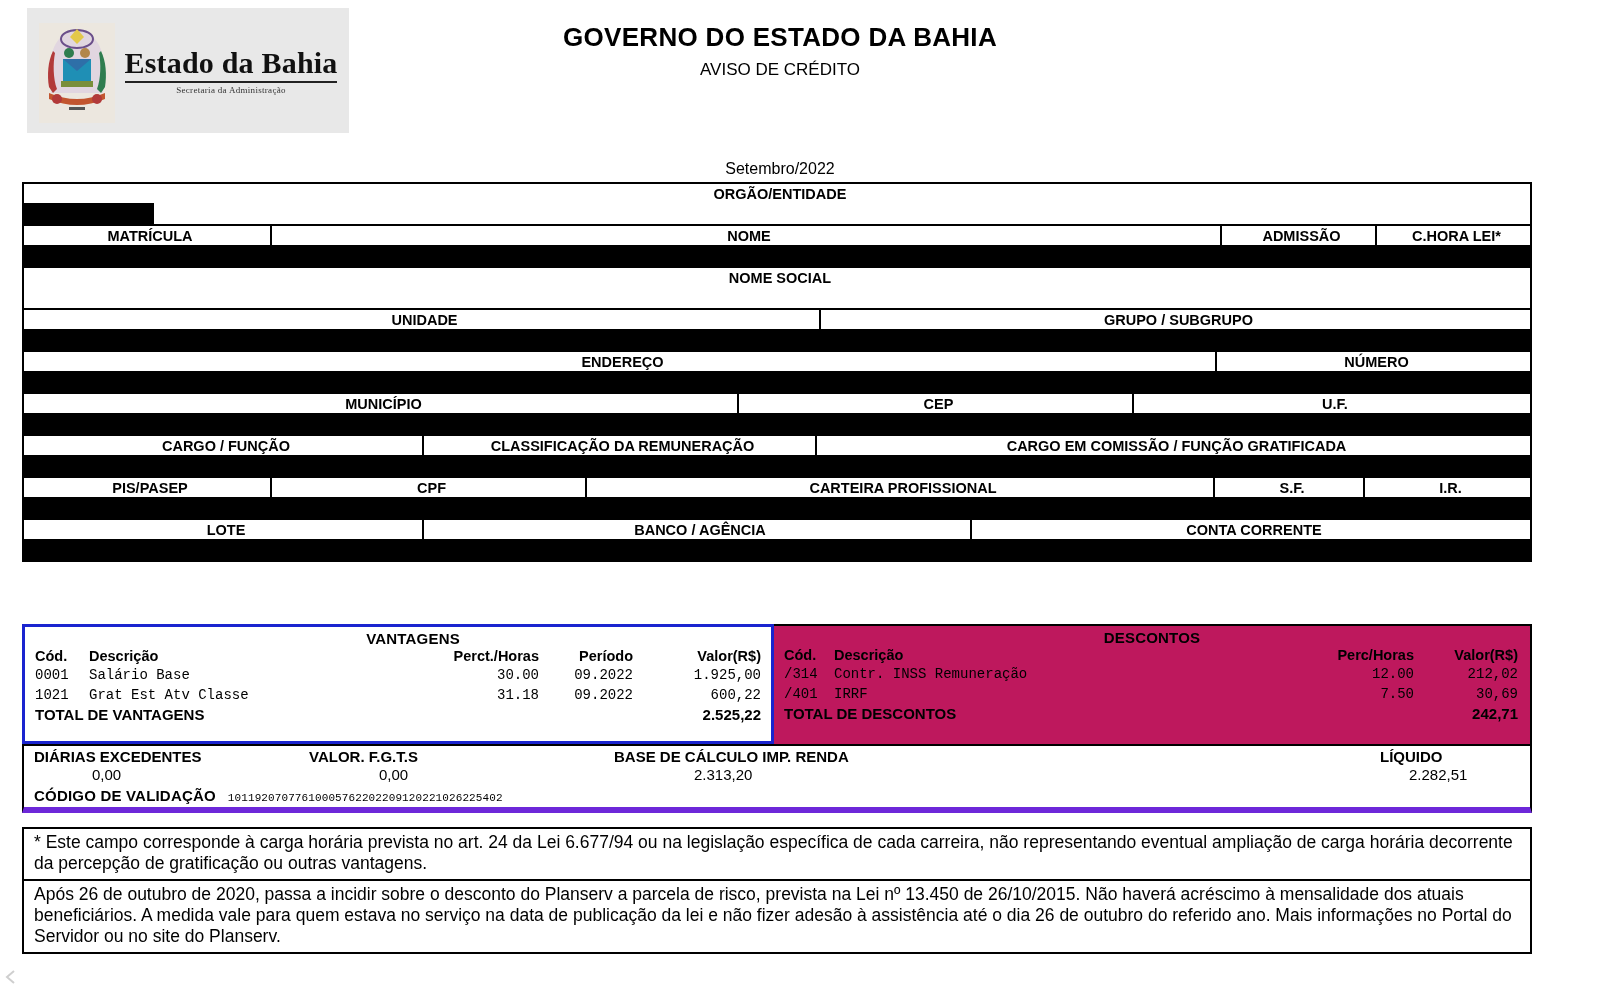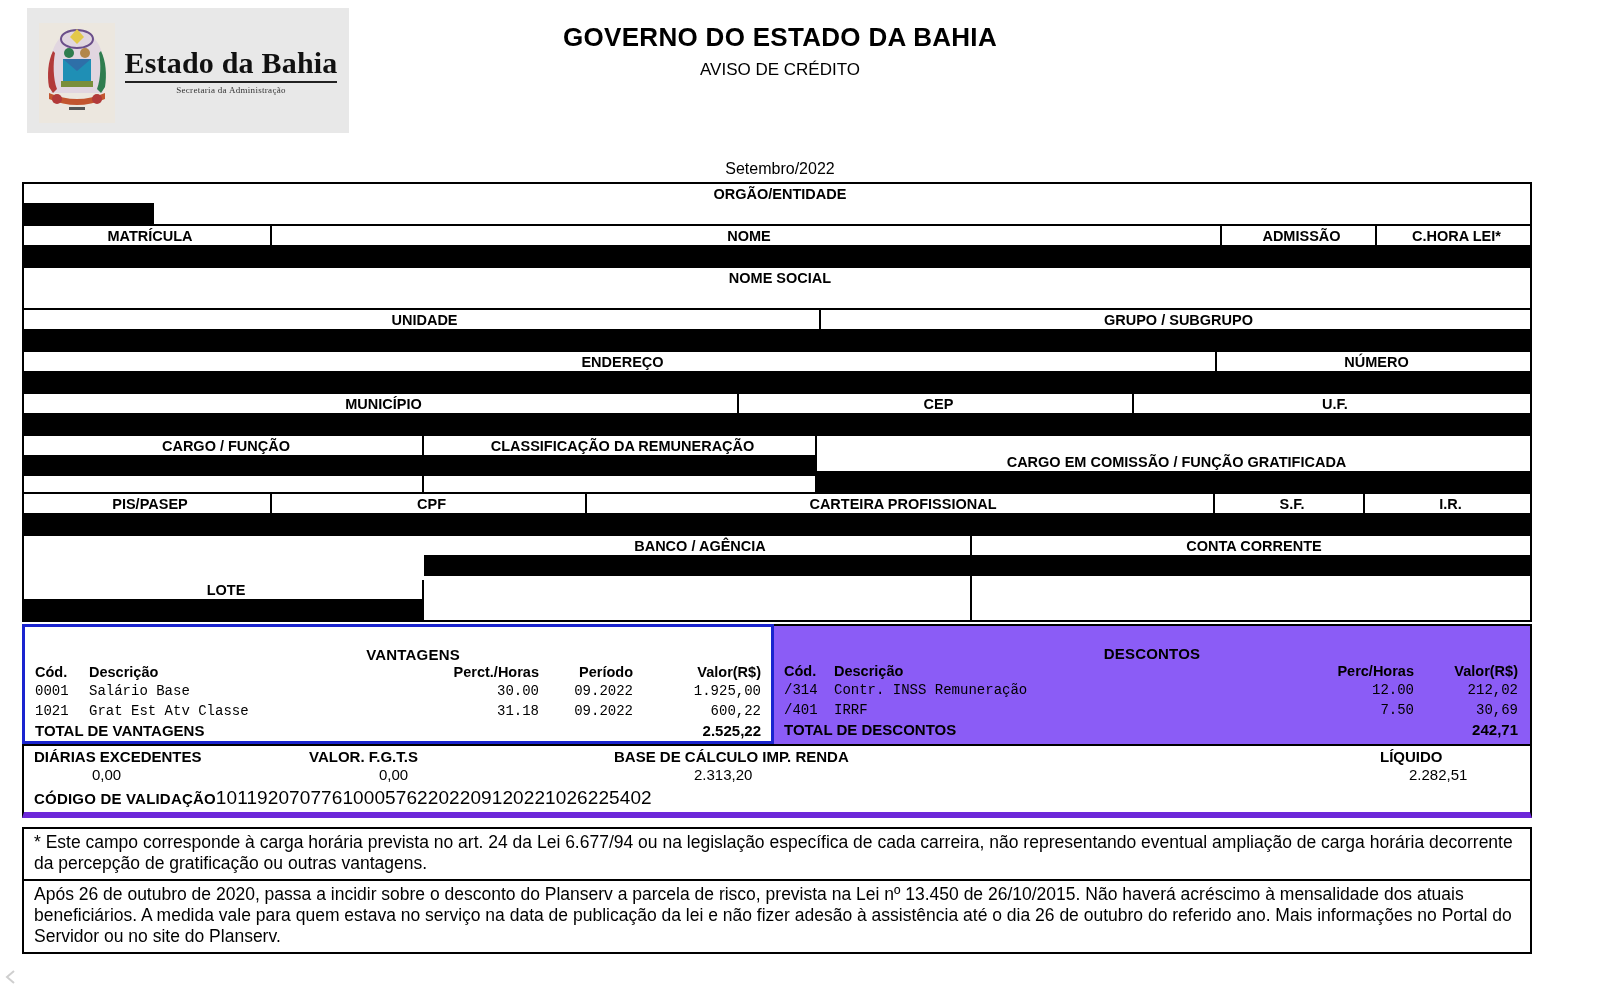--- a/index.html
+++ b/index.html
@@ -161,27 +161,27 @@
     width: 752px;
     border: 3px solid #1a24cf;
     background: #fff;
     position: relative;
   }
   .des-panel {
     flex: 1 1 auto;
     border-top: 2px solid #000;
     border-right: 2px solid #000;
     position: relative;
-    background: #8b5cf6;
+    background: #be185d;
   }
   .panel-title {
     text-align: center;
     font-size: 15px;
     font-weight: bold;
-    padding-top: 19px;
+    padding-top: 3px;
     letter-spacing: 0.2px;
   }
   .van-panel .panel-title { padding-left: 30px; }
   .ptable {
     width: 100%;
     border-collapse: collapse;
     font-size: 14px;
   }
   .ptable th {
     font-weight: bold;
@@ -249,23 +249,24 @@
     align-items: baseline;
     padding: 2px 0 3px 10px;
     border-top: 0;
   }
   .valid-label {
     font-size: 15px;
     font-weight: bold;
     letter-spacing: 0.2px;
   }
   .valid-code {
-    font-size: 19px;
-    margin-left: 0;
+    font-size: 11px;
+    margin-left: 12px;
     letter-spacing: 0.1px;
+    font-family: Liberation Mono, monospace;
   }
 
   
   .notes {
     position: absolute;
     left: 22px;
     top: 827px;
     width: 1510px;
   }
   .note-box {
@@ -410,21 +411,21 @@
 
     <div class="frow">
       <div class="fcell" style="width:400px;">
         <div class="flabel">CARGO / FUNÇÃO</div>
         <div class="redacted full"></div>
       </div>
       <div class="fcell" style="width:393px;">
         <div class="flabel">CLASSIFICAÇÃO DA REMUNERAÇÃO</div>
         <div class="redacted full"></div>
       </div>
-      <div class="fcell" style="flex:1 1 auto;margin-top:16px;">
+      <div class="fcell" style="flex:1 1 auto;">
         <div class="flabel">CARGO EM COMISSÃO / FUNÇÃO GRATIFICADA</div>
         <div class="redacted full"></div>
       </div>
     </div>
 
     <div class="frow">
       <div class="fcell" style="width:248px;">
         <div class="flabel">PIS/PASEP</div>
         <div class="redacted full"></div>
       </div>
@@ -440,21 +441,21 @@
         <div class="flabel">S.F.</div>
         <div class="redacted full"></div>
       </div>
       <div class="fcell" style="flex:1 1 auto;">
         <div class="flabel">I.R.</div>
         <div class="redacted full"></div>
       </div>
     </div>
 
     <div class="frow">
-      <div class="fcell" style="width:400px;margin-top:44px;">
+      <div class="fcell" style="width:400px;">
         <div class="flabel">LOTE</div>
         <div class="redacted full"></div>
       </div>
       <div class="fcell" style="width:548px;">
         <div class="flabel">BANCO / AGÊNCIA</div>
         <div class="redacted full"></div>
       </div>
       <div class="fcell" style="flex:1 1 auto;">
         <div class="flabel">CONTA CORRENTE</div>
         <div class="redacted full"></div>

